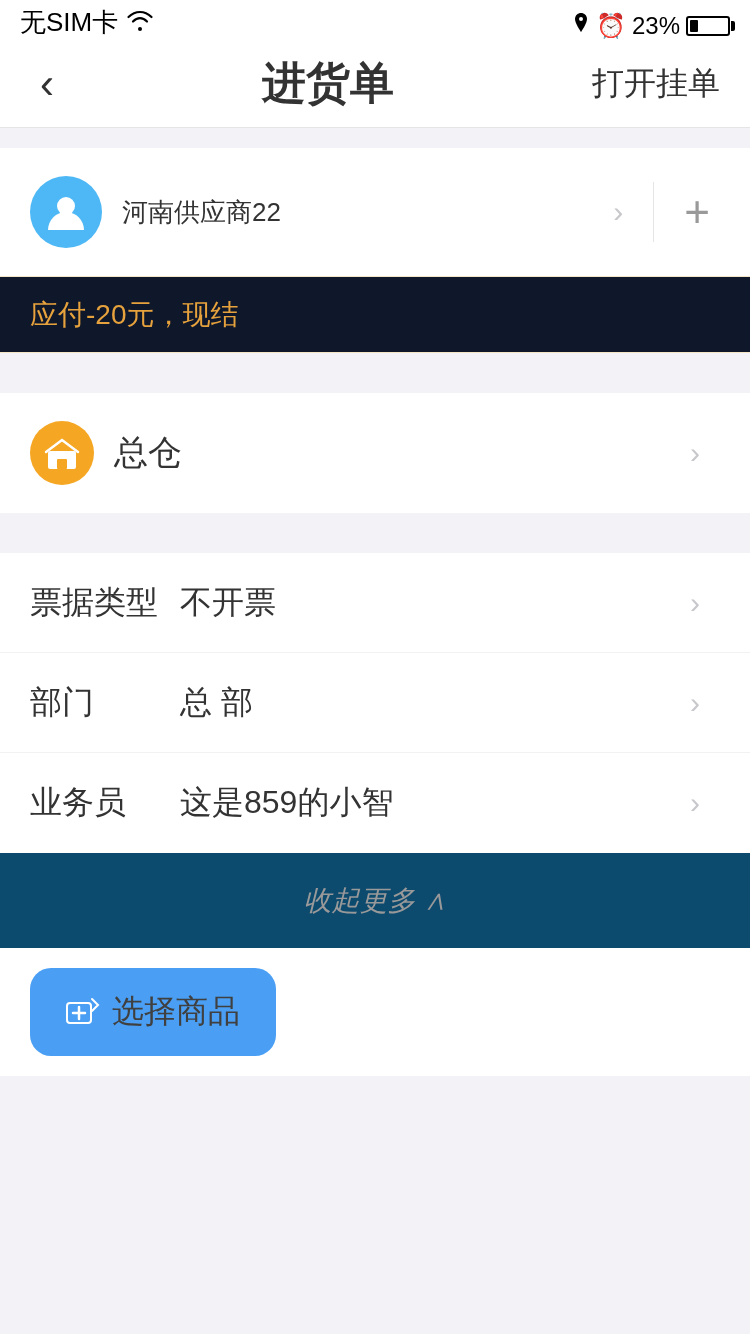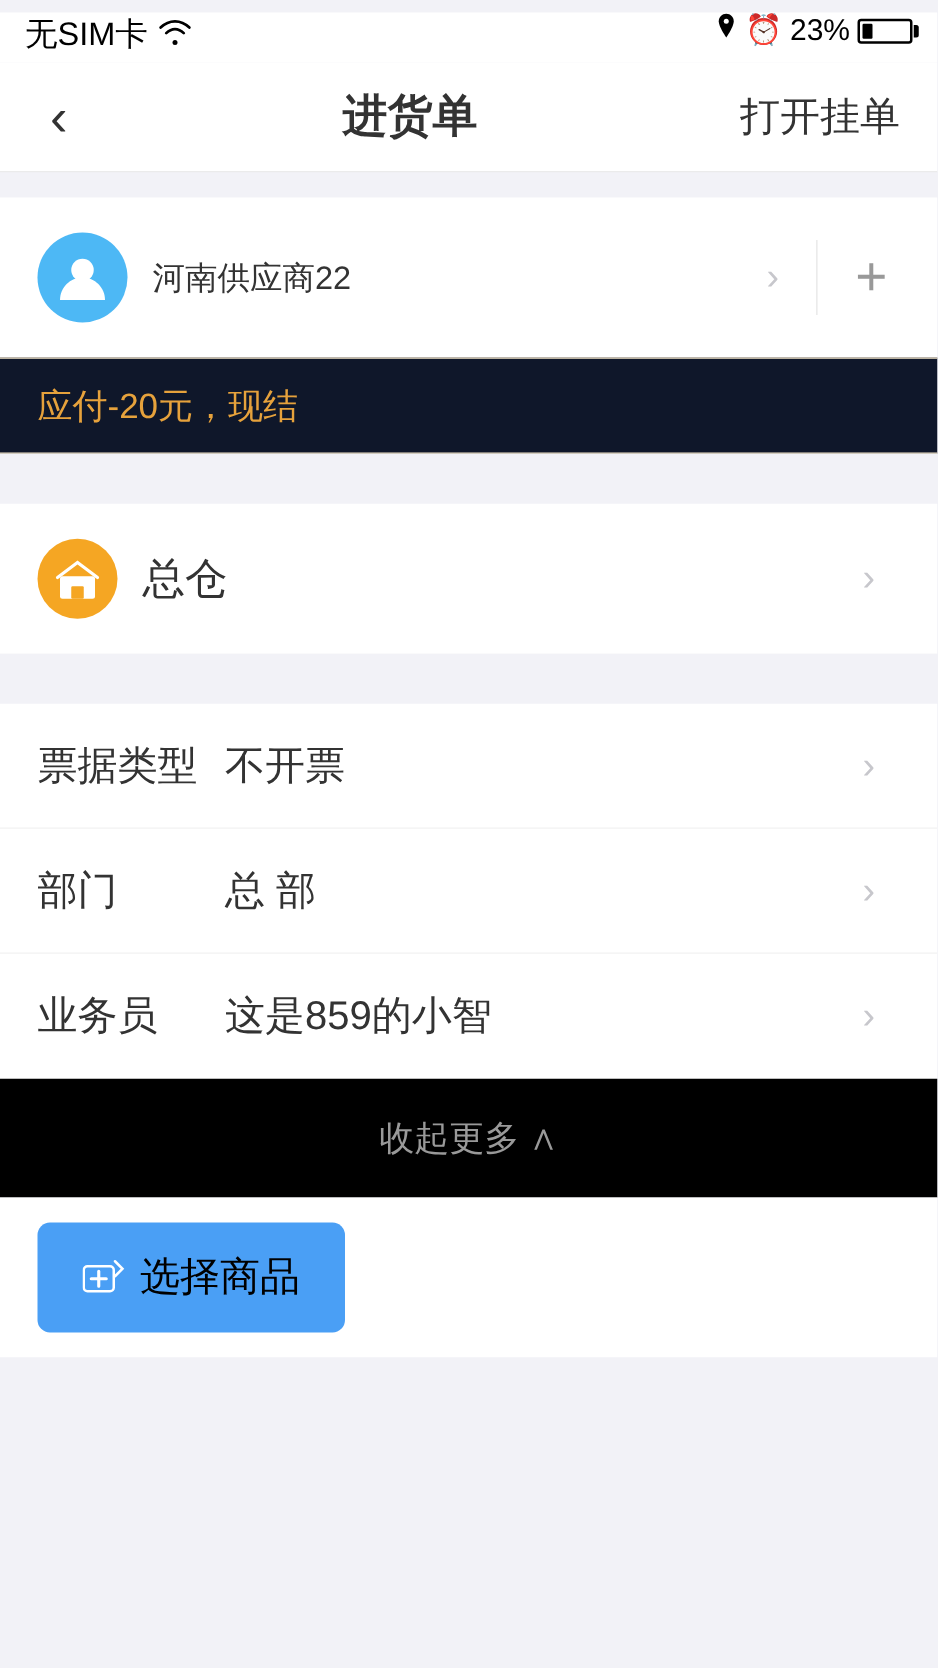--- a/index.html
+++ b/index.html
@@ -12,26 +12,25 @@
       font-size: 32px;
       color: #333;
     }
 
     
     .status-bar {
       width: 750px;
       height: 40px;
       background: #fff;
       display: flex;
-      align-items: flex-start;
+      align-items: flex-end;
       justify-content: space-between;
       padding: 0 20px;
       font-size: 26px;
       color: #000;
-      margin-top: 10px;
     }
     .status-left { display: flex; align-items: center; gap: 8px; }
     .status-center { font-weight: 600; font-size: 28px; }
     .status-right { display: flex; align-items: center; gap: 6px; font-size: 24px; }
     .battery-icon {
       width: 44px; height: 20px;
       border: 2px solid #000;
       border-radius: 3px;
       position: relative;
       display: inline-flex;
@@ -67,21 +66,21 @@
       padding: 0 30px;
       border-bottom: 1px solid #e5e5e5;
     }
     .nav-back {
       font-size: 36px;
       color: #333;
       cursor: pointer;
       padding: 10px;
     }
     .nav-title {
-      font-size: 36px;
+      font-size: 44px;
       font-weight: 600;
       color: #333;
     }
     .nav-action {
       font-size: 32px;
       color: #333;
       cursor: pointer;
     }
 
     
@@ -215,24 +214,25 @@
     }
     .form-placeholder {
       flex: 1;
       font-size: 32px;
       color: #c7c7cc;
       padding-left: 10px;
     }
 
     
     .collapse-more {
-      background: #000000;
+      background: #0c4a6e;
       padding: 28px 0;
       text-align: center;
       margin-top: 0;
+      font-style: italic;
     }
     .collapse-text {
       font-size: 28px;
       color: #999;
     }
 
     
     .bottom-bar {
       background: #fff;
       display: flex;
@@ -254,22 +254,22 @@
       align-items: center;
       justify-content: center;
       margin-right: 16px;
     }
     .product-count {
       font-size: 30px;
       color: #666;
     }
     .select-product-btn {
       background: #4a9ff5;
-      color: #000000;
-      border-radius: 10px;
+      color: #404040;
+      border-radius: 21px;
       padding: 22px 36px;
       font-size: 32px;
       display: flex;
       align-items: center;
       gap: 12px;
       cursor: pointer;
     }
 
     
     .page-body {

